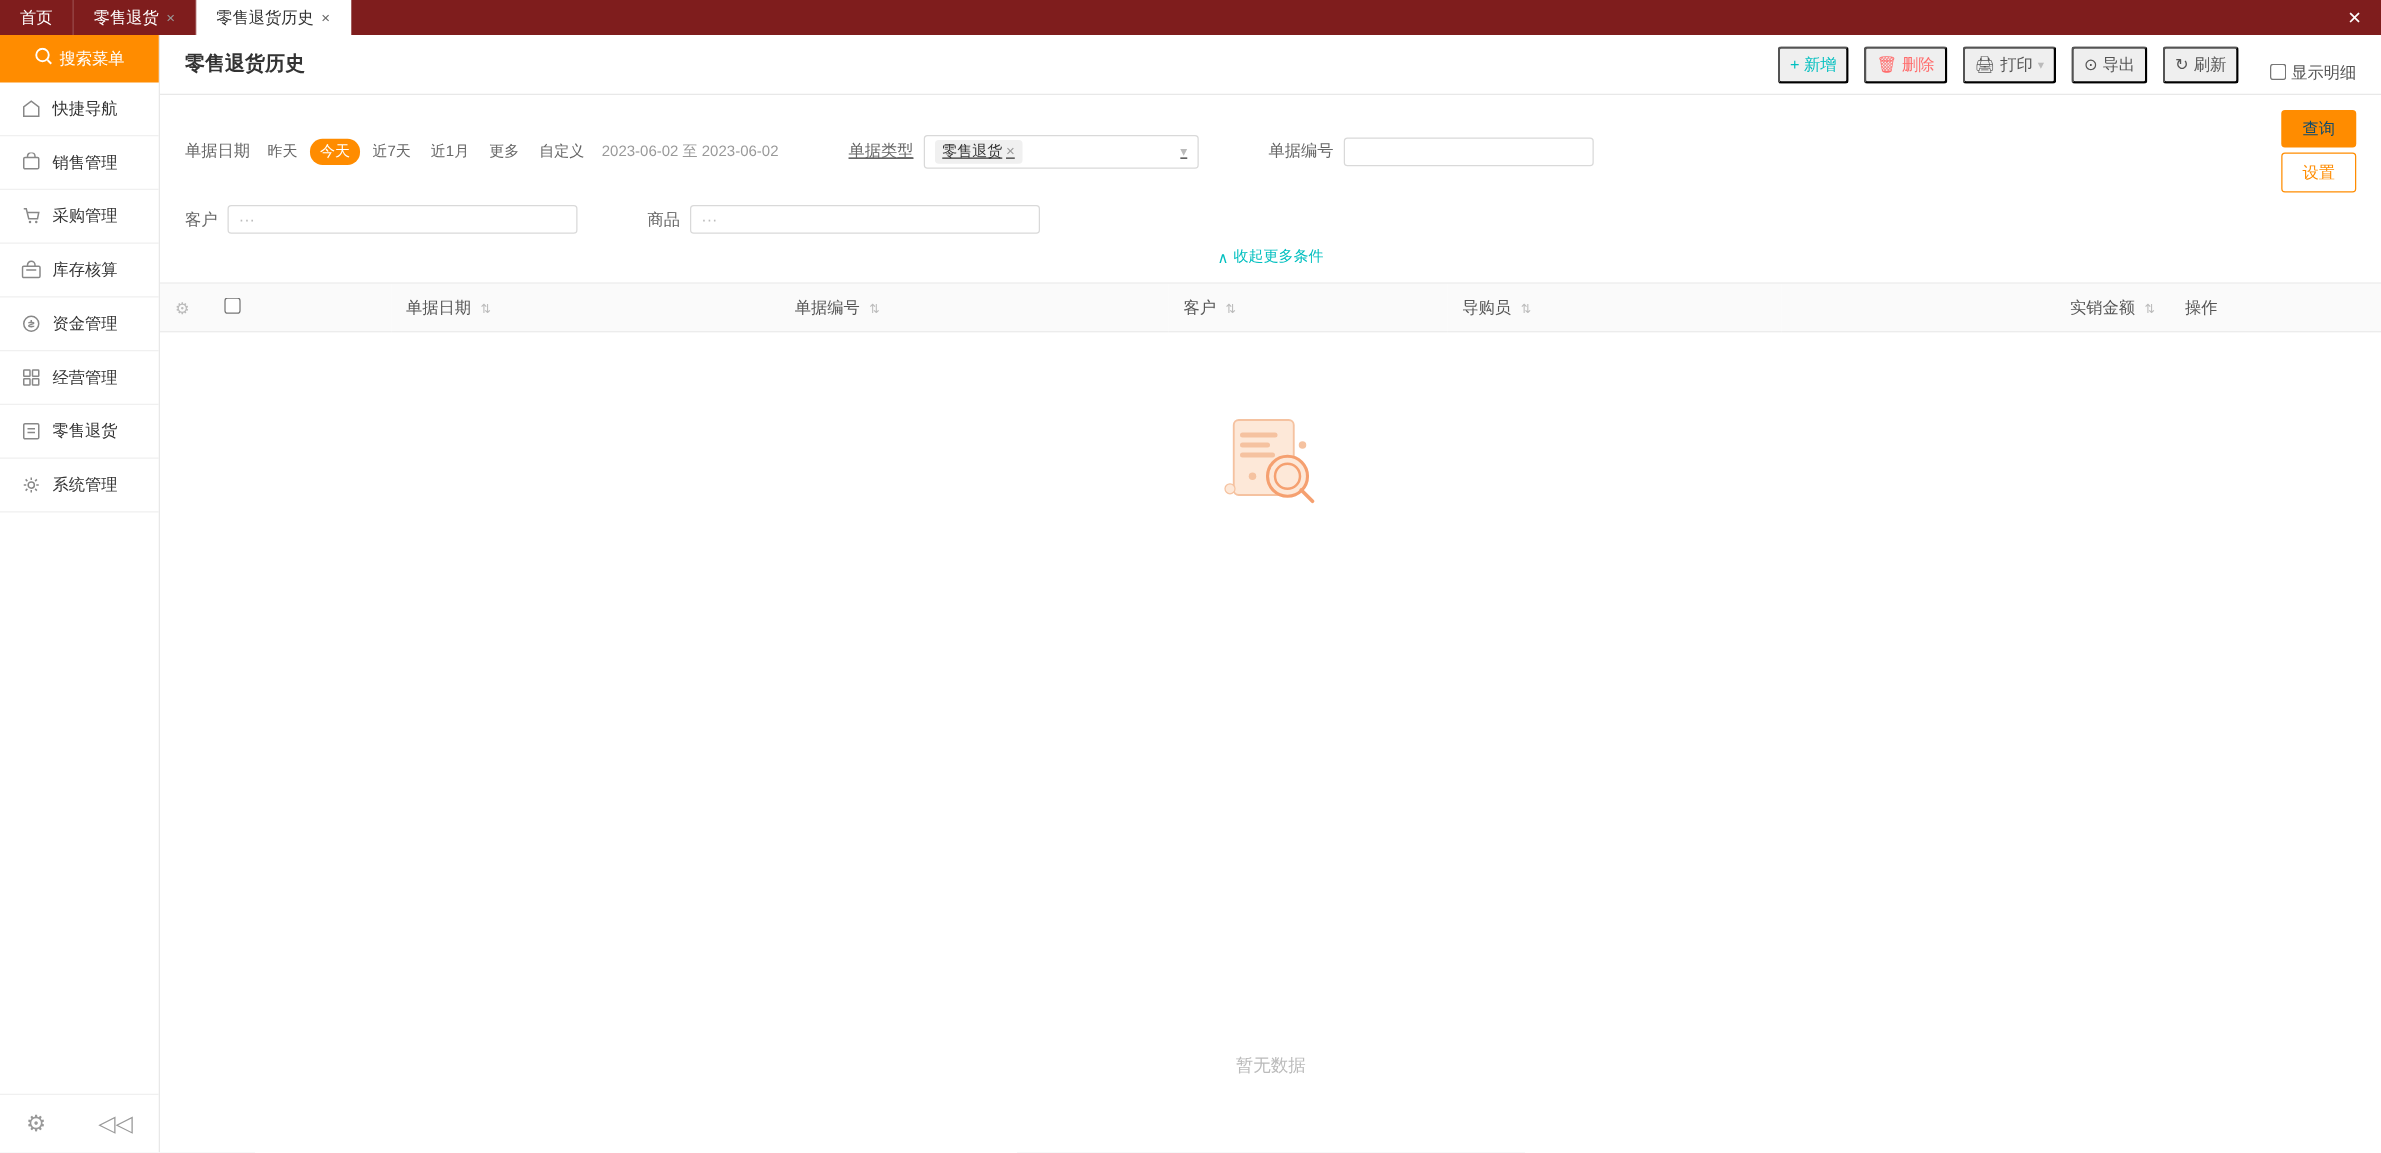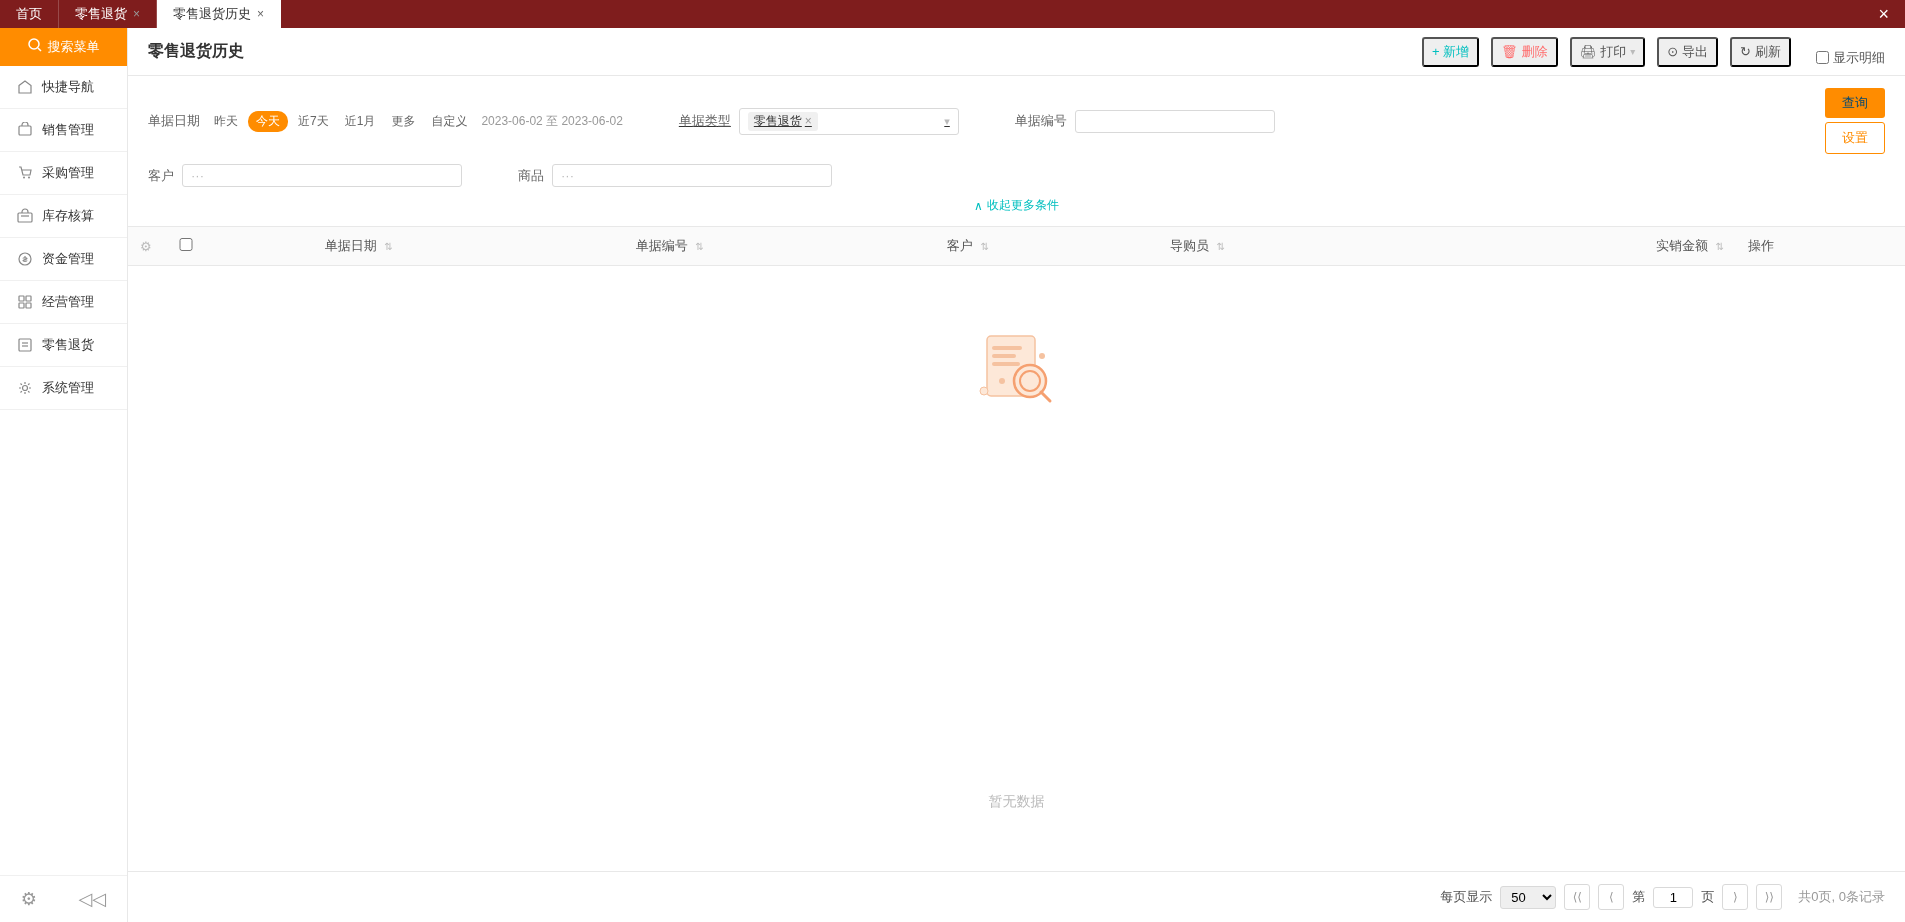--- a/index.html
+++ b/index.html
@@ -646,32 +646,15 @@
 
             <circle cx="30" cy="55" r="3" fill="#f5c2a0"></circle>
             <circle cx="12" cy="65" r="4" fill="#fde8d8" stroke="#f5c2a0" stroke-width="1"></circle>
             <circle cx="70" cy="30" r="3" fill="#f5c2a0"></circle>
           </svg>
         </div>
         <span class="empty-text">暂无数据</span>
       </div>
     </div>
 
-    <div class="pagination">
-      <span>每页显示</span>
-      <select class="page-size-select">
-        <option>50</option>
-        <option>10</option>
-        <option>20</option>
-        <option>100</option>
-      </select>
-      <div class="page-nav-btn">⟨⟨</div>
-      <div class="page-nav-btn">⟨</div>
-      <span>第</span>
-      <input class="page-input" value="1" style="">
-      <span>页</span>
-      <div class="page-nav-btn">⟩</div>
-      <div class="page-nav-btn">⟩⟩</div>
-      <span style="margin-left:8px; color:#999;">共0页, 0条记录</span>
-    </div>
 
   </div>
 </div>
 
 </body></html>

